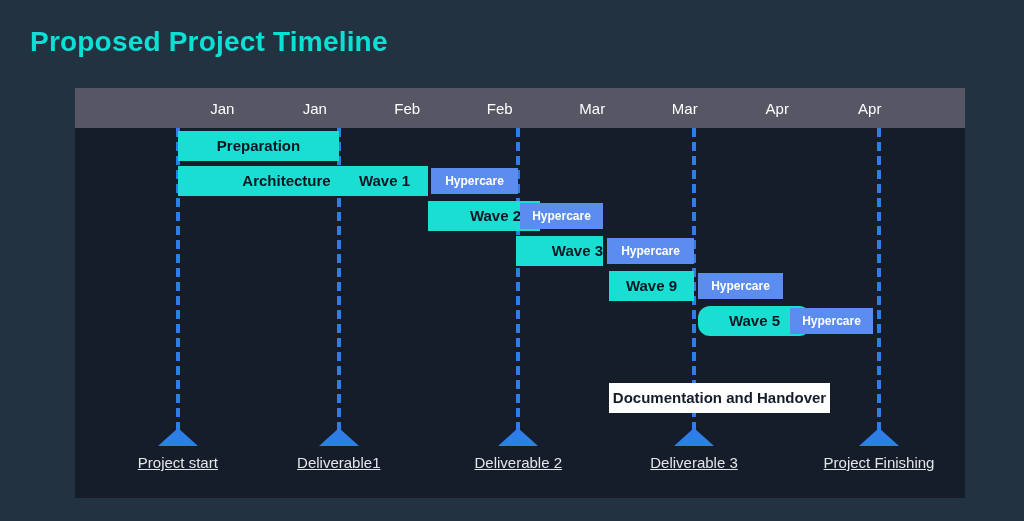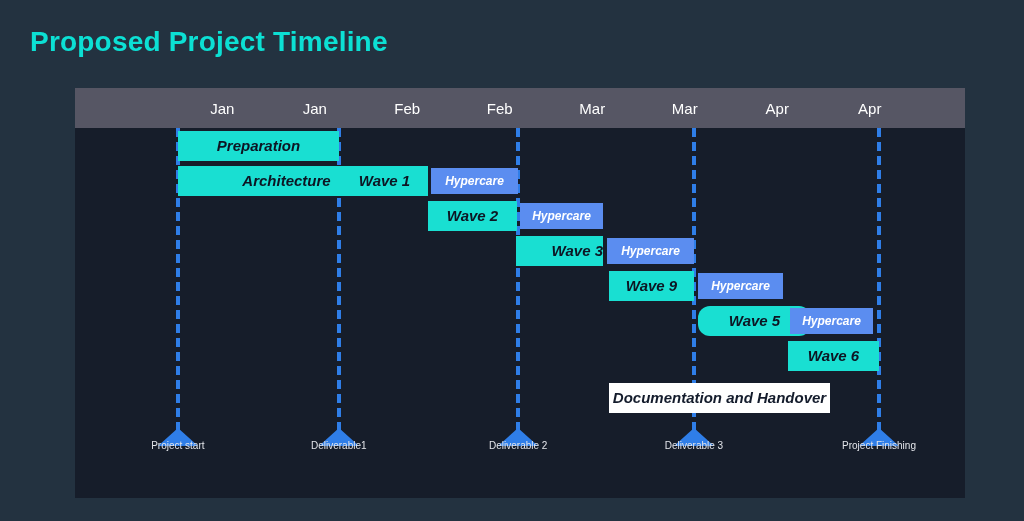--- a/index.html
+++ b/index.html
@@ -31,26 +31,26 @@
     background: repeating-linear-gradient(to bottom,
       var(--milestone,#2f7ee8) 0px, var(--milestone,#2f7ee8) 9px,
       transparent 9px, transparent 14px);
   }
   .tri {
     position:absolute; top:300px; width:0; height:0; z-index:2;
     border-left:20px solid transparent; border-right:20px solid transparent;
     border-bottom:18px solid var(--milestone,#2f7ee8);
   }
   .ms-label {
-    position:absolute; top:312px; transform:translateX(-50%); z-index:2;
-    color: var(--milestone_label_text,#e3e5ea); font-size:10px; white-space:nowrap;
+    position:absolute; top:326px; transform:translateX(-50%); z-index:2;
+    color: var(--milestone_label_text,#e3e5ea); font-size:15px; white-space:nowrap;text-decoration:underline;
   }
   .bar {
     position:absolute; height:30px; line-height:30px; z-index:2;
-    text-align:center; font-weight:bold; font-size:15px; white-space:nowrap; overflow:hidden;font-style:italic;
+    text-align:center; font-weight:bold; font-size:15px; white-space:nowrap; overflow:hidden;
   }
   .bar.task { background: var(--task_fill,#19dfd2); color: var(--task_text,#0d1523); }
   .bar.hypercare {
     height:26px; line-height:26px; font-size:12px;
     background: var(--hypercare_fill,#5b8df0); color: var(--hypercare_text,#fff);
   }
   .bar.doc { background: var(--doc_fill,#fff); color: var(--doc_text,#141c2c); }
 </style>
 </head>
 <body>
@@ -81,24 +81,23 @@
       <div class="vline" style="left: 617px;"></div>
       <div class="tri" style="left: 599px;"></div>
       <div class="ms-label" style="left: 619px;">Deliverable 3</div>
       <div class="vline" style="left: 802px;"></div>
       <div class="tri" style="left: 784px;"></div>
       <div class="ms-label" style="left: 804px;">Project Finishing</div>
       <div class="bar task" style="left: 103px; width: 161px; top: 3px;">Preparation</div>
       <div class="bar task" style="left: 103px; width: 161px; top: 38px; padding-left: 28px;">Architecture</div>
       <div class="bar task" style="left: 266px; width: 87px; top: 38px;">Wave 1</div>
       <div class="bar hypercare" style="left: 356px; width: 87px; top: 40px;">Hypercare</div>
-      <div class="bar task" style="left: 353px; width: 89px; top: 73px;">Wave 2</div>
+      <div class="bar task" style="left: 353px; width: 89px; top: 73px; padding-left: 23px;">Wave 2</div>
       <div class="bar hypercare" style="left: 445px; width: 83px; top: 75px;">Hypercare</div>
       <div class="bar task" style="left: 441px; width: 87px; top: 108px; text-align: right;">Wave 3</div>
       <div class="bar hypercare" style="left: 532px; width: 87px; top: 110px;">Hypercare</div>
       <div class="bar task" style="left: 534px; width: 85px; top: 143px;">Wave 9</div>
       <div class="bar hypercare" style="left: 623px; width: 85px; top: 145px;">Hypercare</div>
       <div class="bar task" style="left: 623px; width: 113px; top: 178px; border-radius: 12px;">Wave 5</div>
       <div class="bar hypercare" style="left: 715px; width: 83px; top: 180px;">Hypercare</div>
-      <div class="bar task" style="left: 713px; width: 91px; top: 213px;">Wave 6</div>
       <div class="bar doc" style="left: 534px; width: 221px; top: 255px;">Documentation and Handover</div>
     </div>
 </div>
 
 </body></html>

